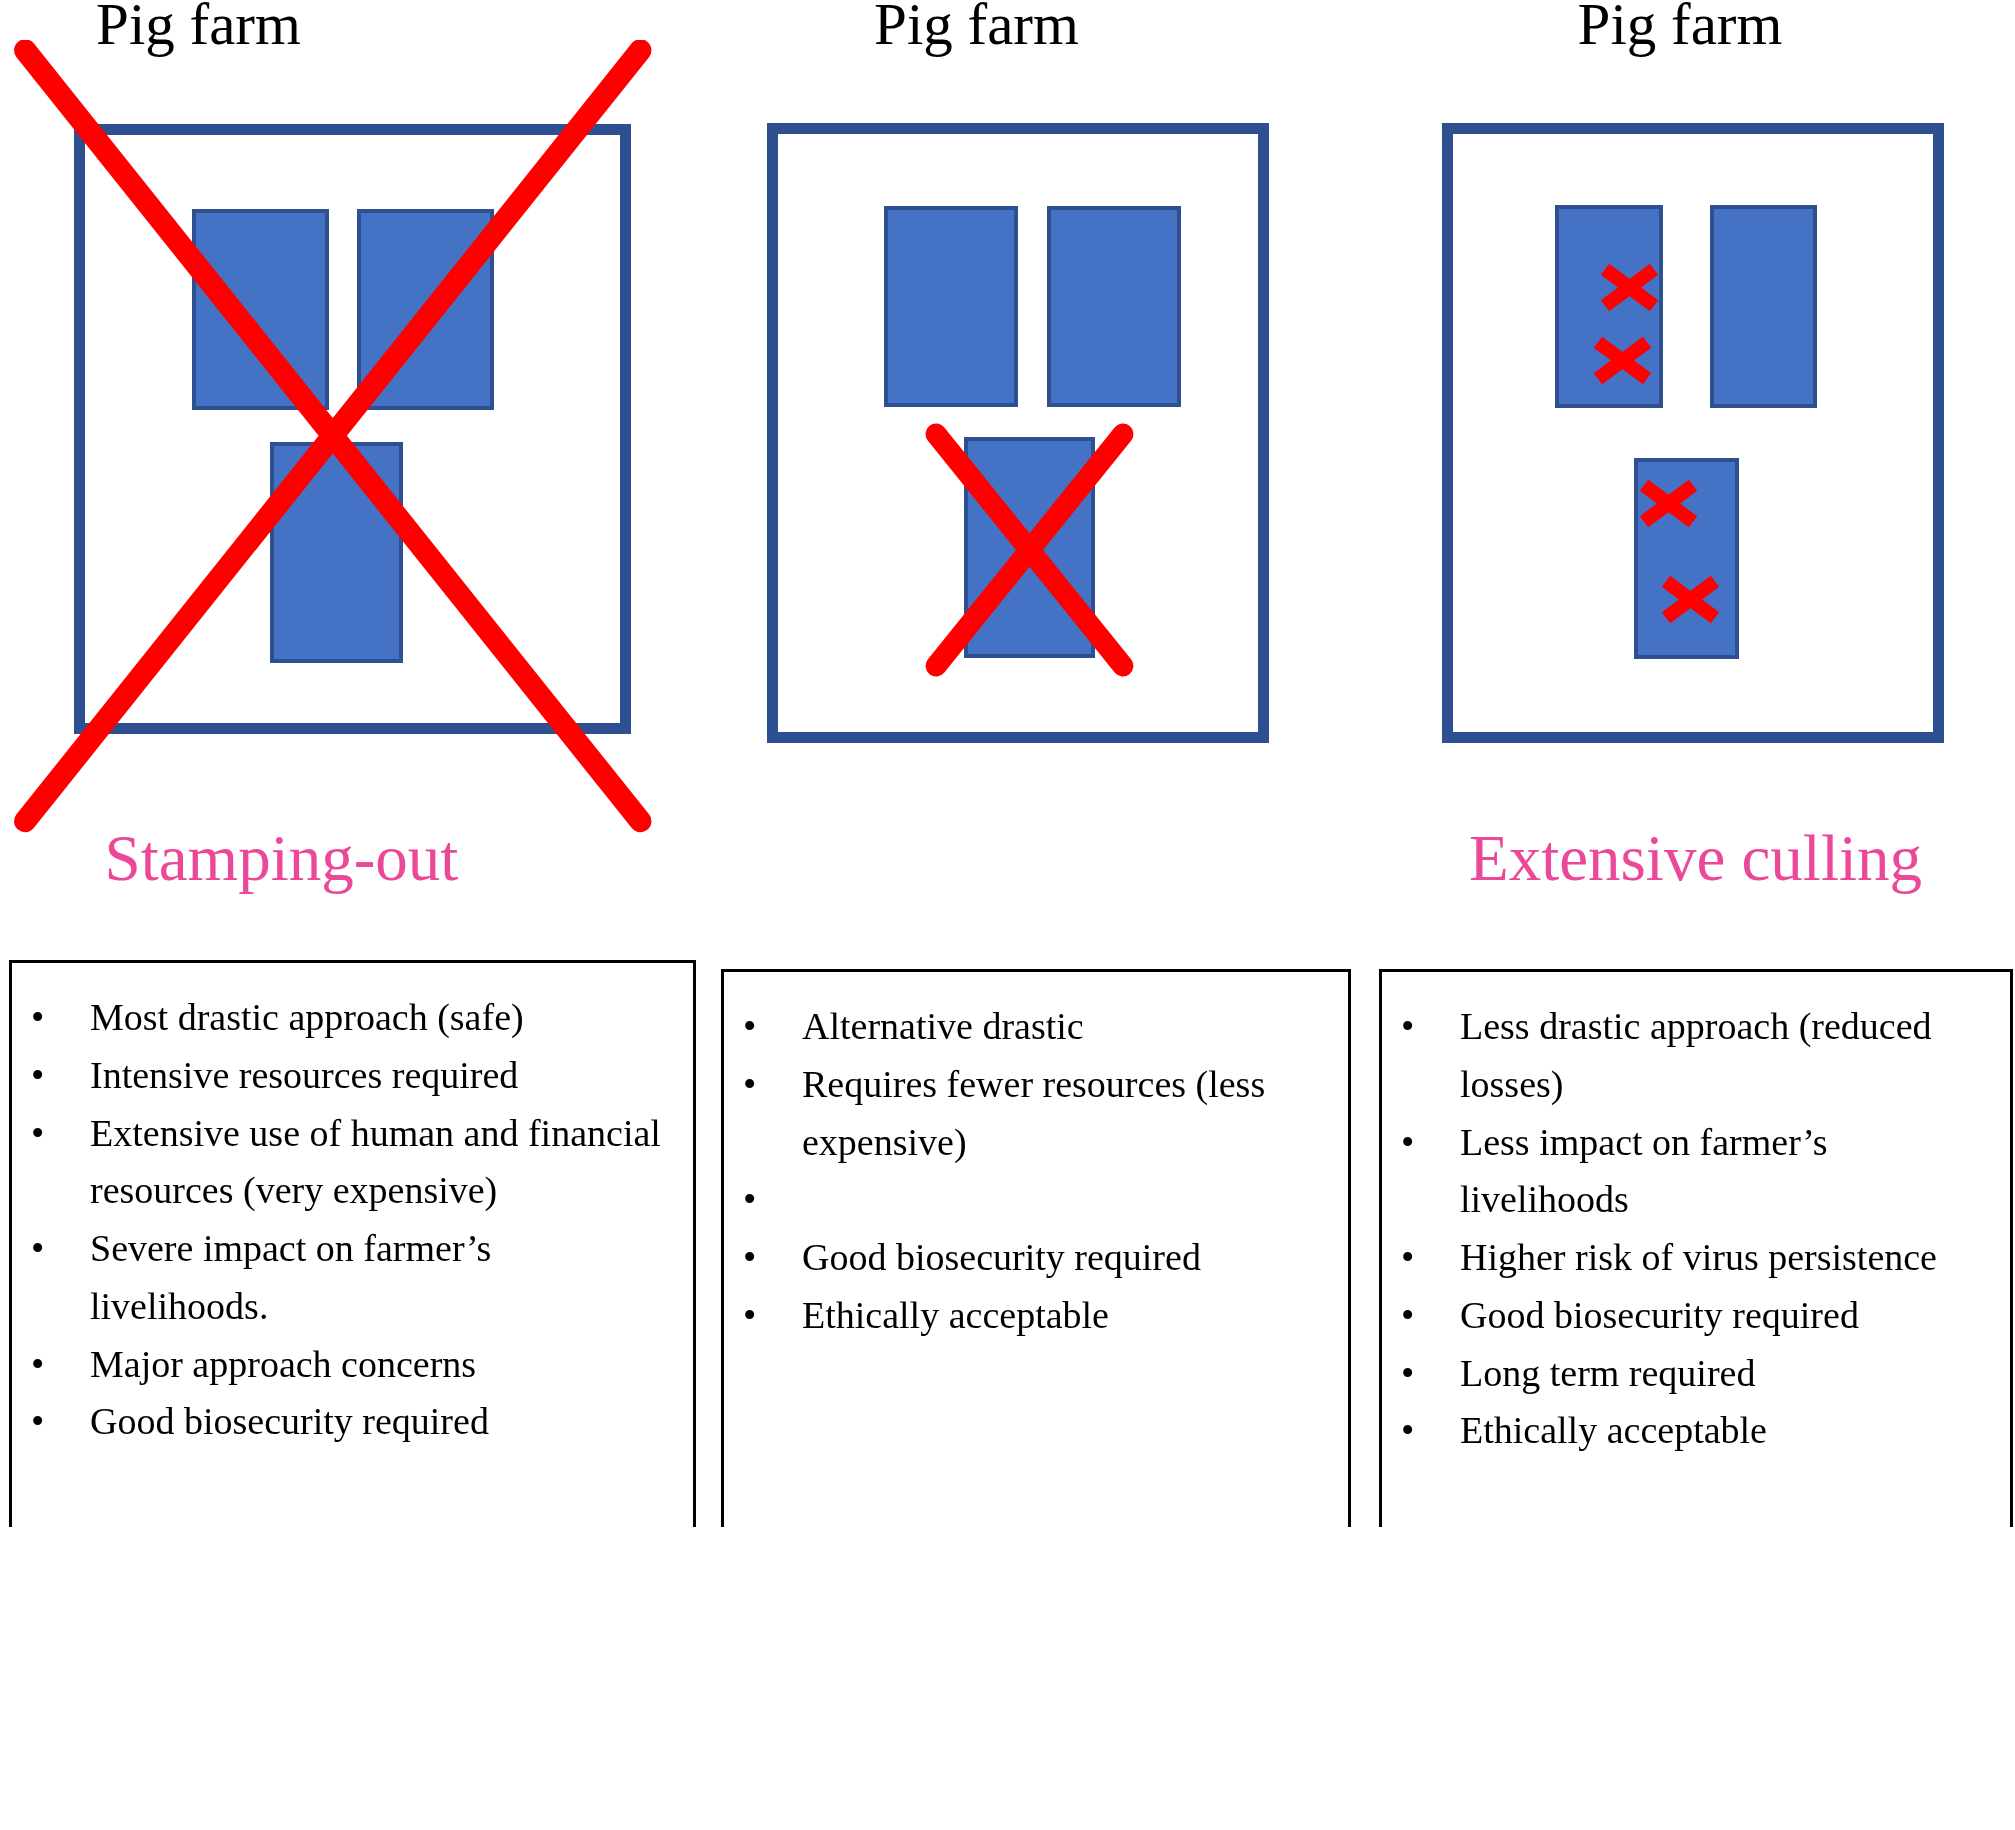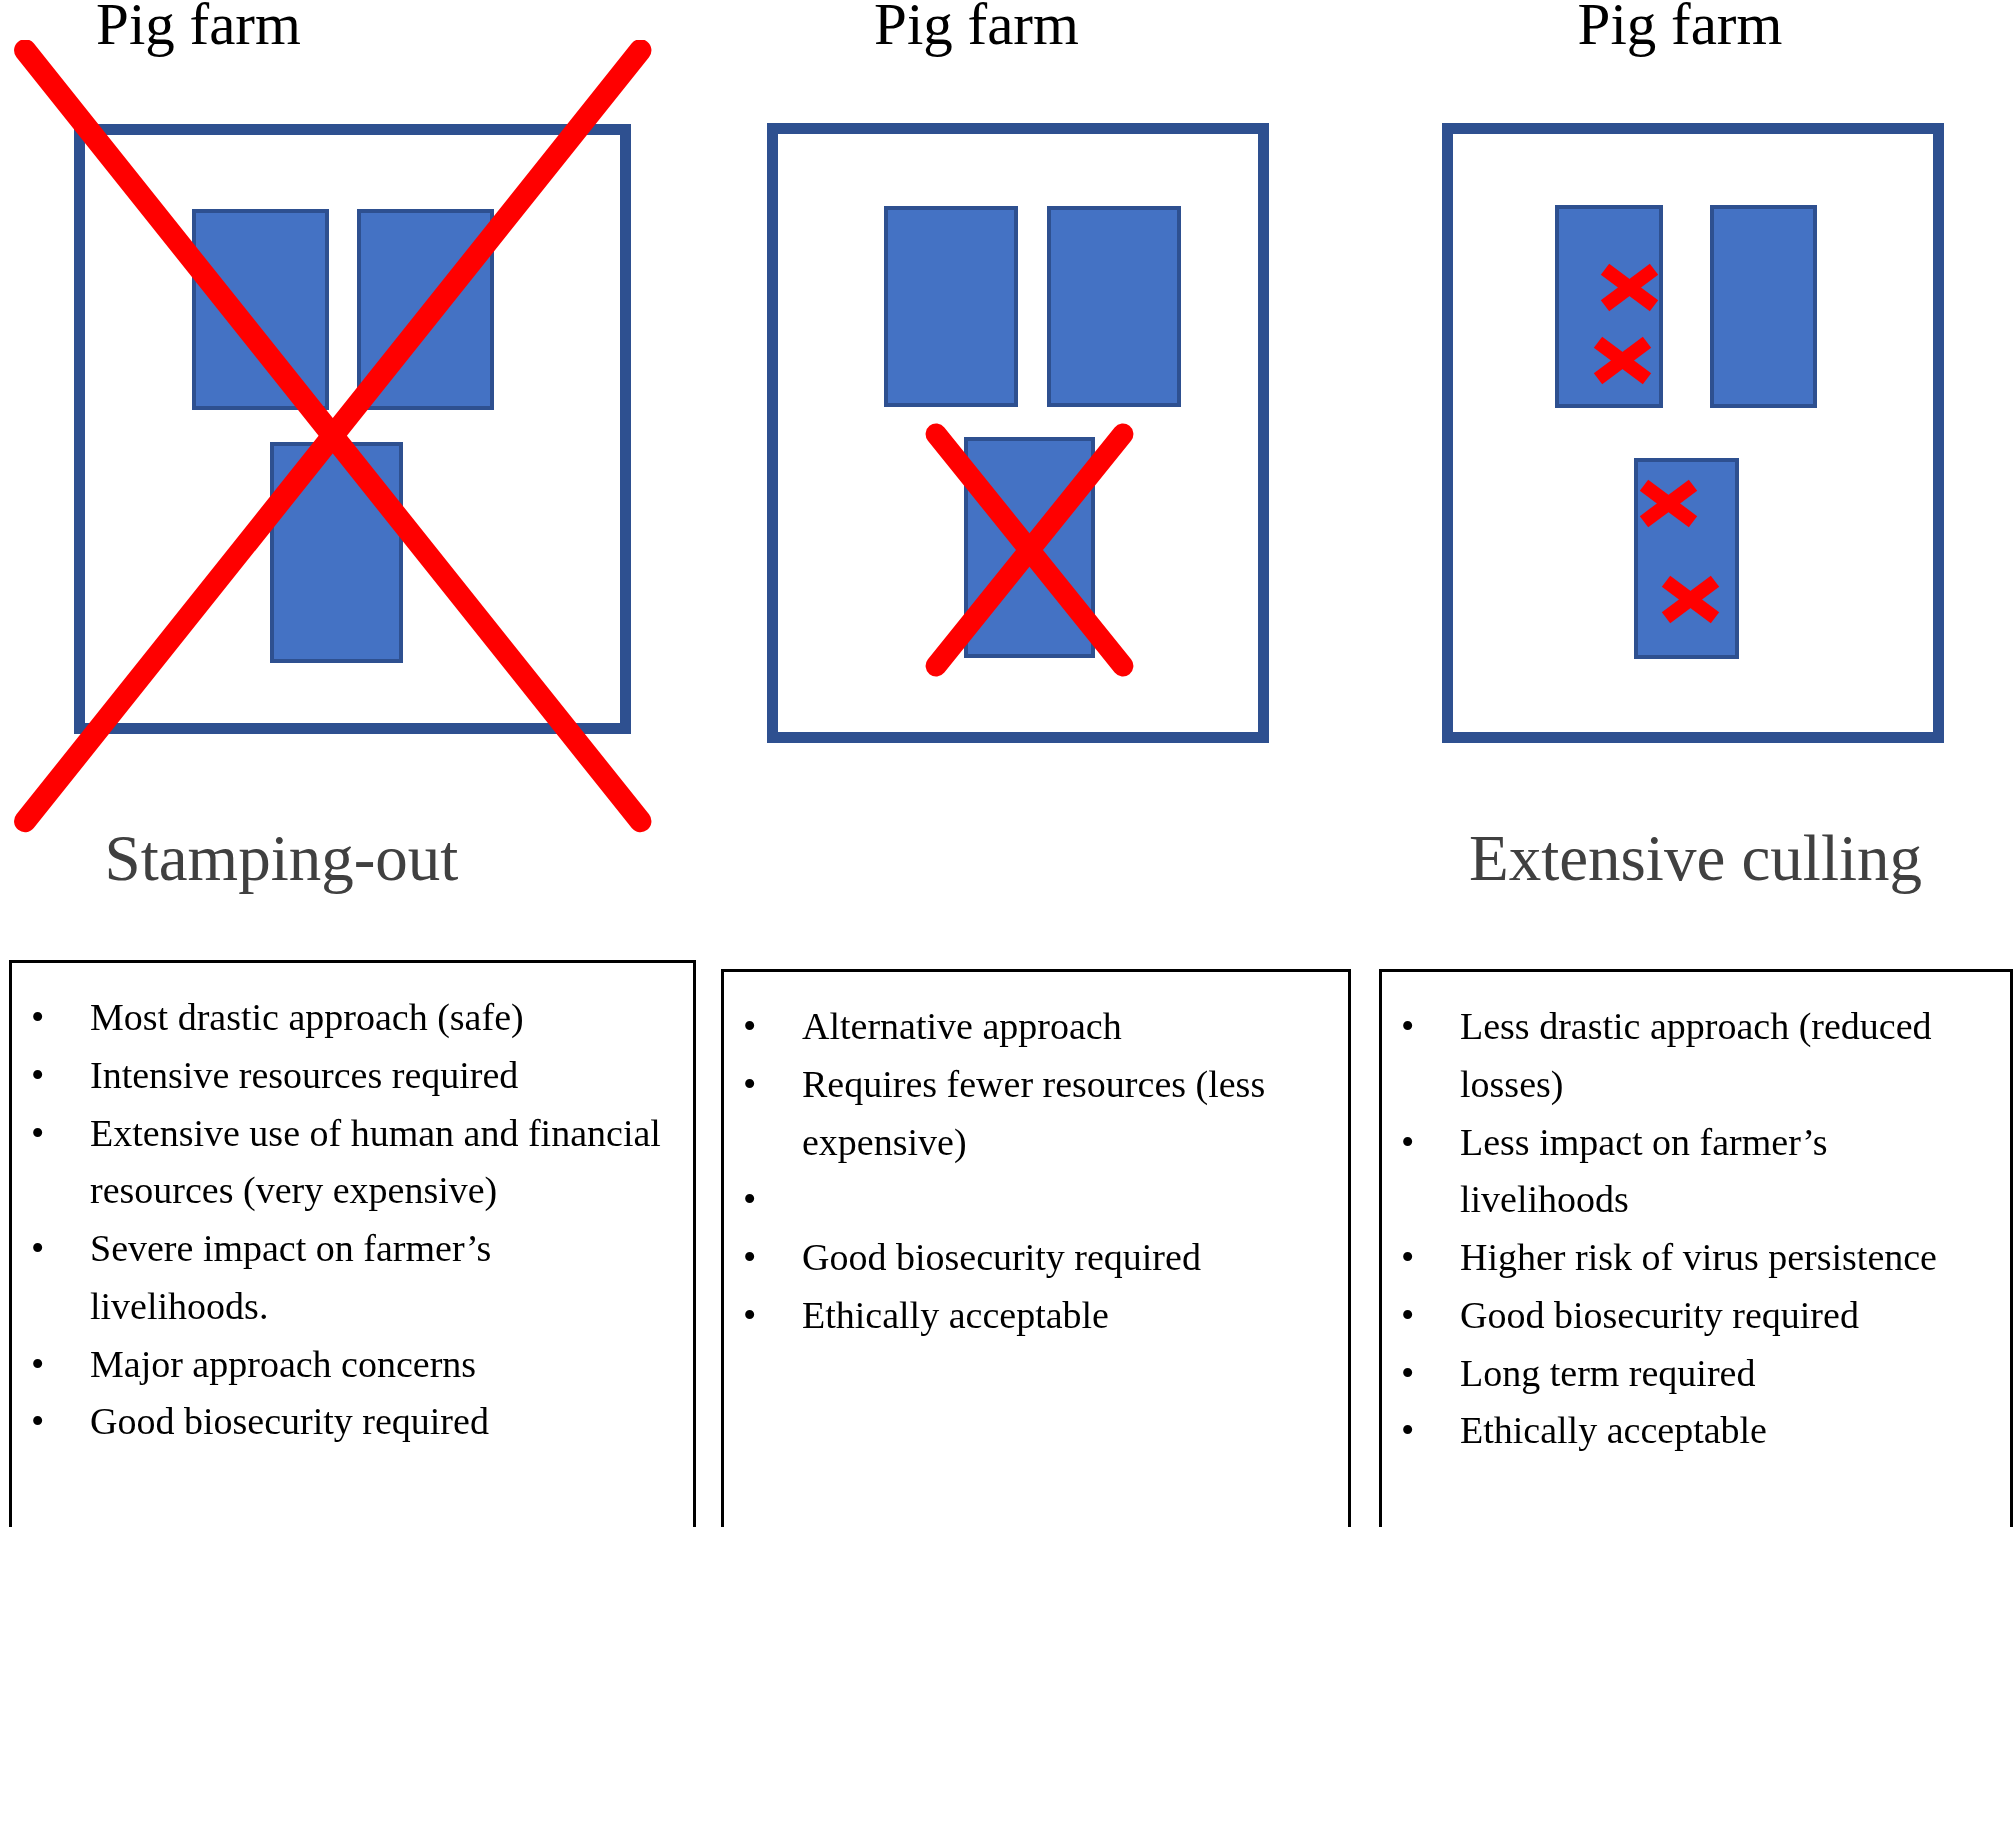--- a/index.html
+++ b/index.html
@@ -47,21 +47,21 @@
   .xmark-svg {
     position: absolute;
     pointer-events: none;
   }
 
   
   .approach-title {
     position: absolute;
     font-size: 65px;
     font-weight: 400;
-    color: #404040;
+    color: #ec4899;
     text-align: center;
     white-space: nowrap;
     line-height: 1.05;
   }
 
   
   .bullet-box {
     position: absolute;
     box-sizing: border-box;
     border: 3.5px solid #000000;
@@ -155,21 +155,21 @@
   <svg class="xmark-svg" style="left:924px; top:422px;" width="211" height="256" viewBox="0 0 420 510">
     <line x1="24" y1="24" x2="396" y2="486" stroke="#FF0000" stroke-width="42" stroke-linecap="round"></line>
     <line x1="396" y1="24" x2="24" y2="486" stroke="#FF0000" stroke-width="42" stroke-linecap="round"></line>
   </svg>
 
 
   <div class="bullet-box" id="bullets-2" style="left:721px; top:969px; width:630px; height:663px;">
     <ul class="bullet-list">
       <li class="bullet-item">
         <span class="bullet-dot">•</span>
-        <span class="bullet-text">Alternative approach</span>
+        <span class="bullet-text">Alternative drastic</span>
       </li>
       <li class="bullet-item">
         <span class="bullet-dot">•</span>
         <span class="bullet-text">Requires fewer resources (less expensive)</span>
       </li>
       <li class="bullet-item">
         <span class="bullet-dot">•</span>
       </li>
       <li class="bullet-item">
         <span class="bullet-dot">•</span>

